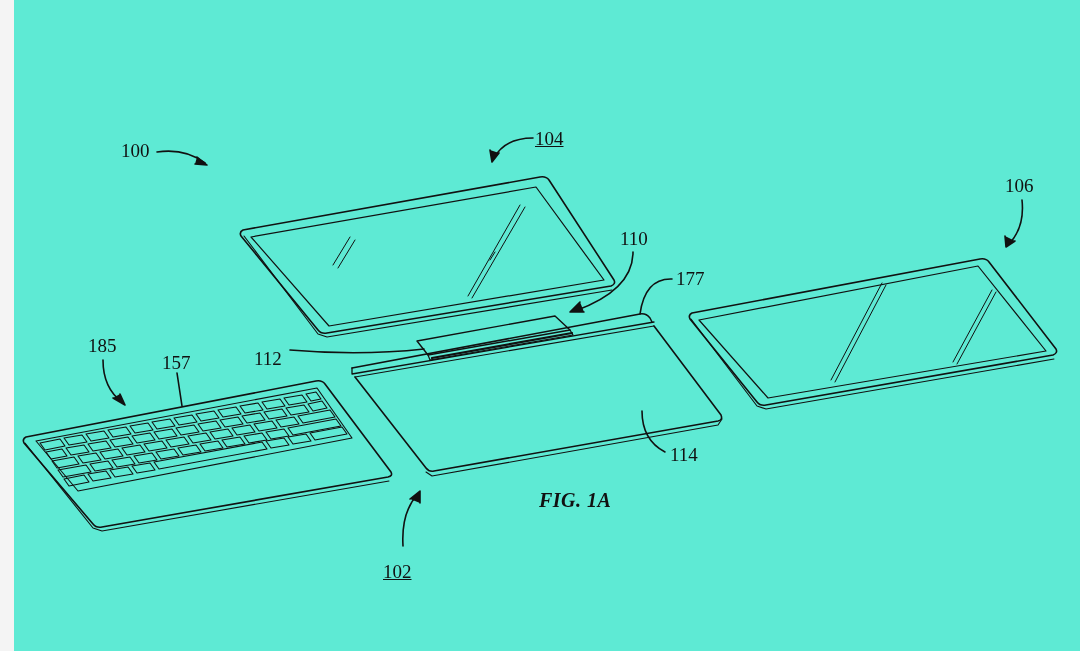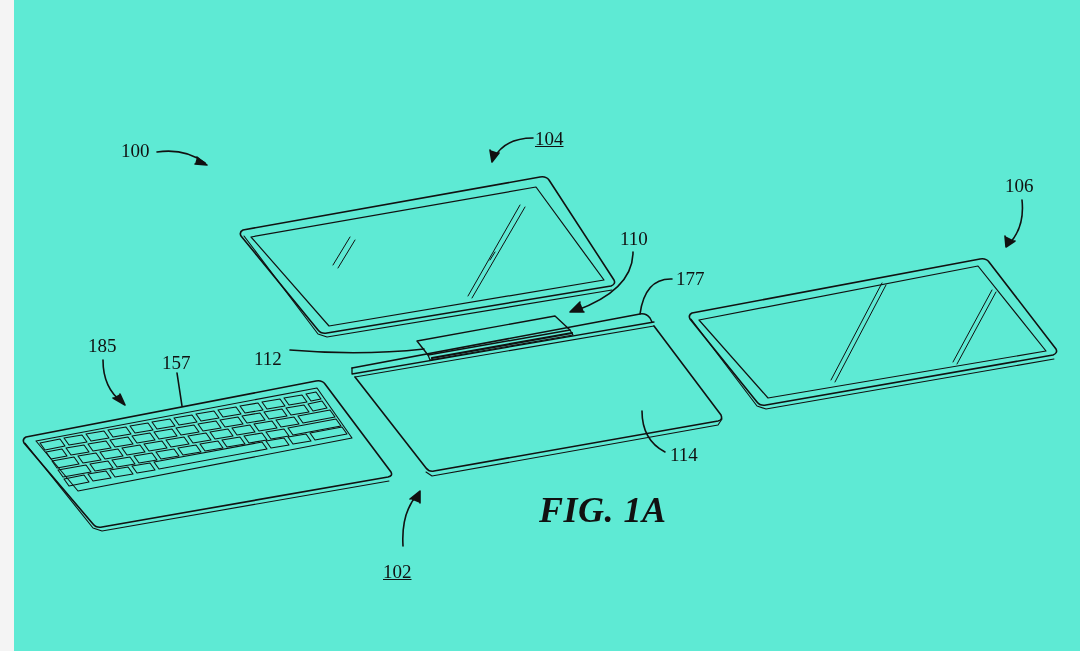--- a/index.html
+++ b/index.html
@@ -1,19 +1,19 @@
 <!DOCTYPE html>
 <html><head>
   <meta charset="utf-8">
   <style>
     html, body { margin: 0; padding: 0; background: #fdfdfd; }
     .canvas { position: relative; width: 1080px; height: 651px; overflow: hidden; background: #5eead4; }
     svg { position: absolute; left: 0; top: 0; }
     .ref { position: absolute; font-family: "Liberation Serif", serif; font-size: 19px; color: #111; line-height: 1; }
-    .fig { position: absolute; font-family: "Liberation Serif", serif; font-size: 36px; font-weight: bold; font-style: italic; color: #111; letter-spacing: 0.5px; text-align: right; }
+    .fig { position: absolute; font-family: "Liberation Serif", serif; font-size: 20px; font-weight: bold; font-style: italic; color: #111; letter-spacing: 0.5px; text-align: right; }
     .edge { position: absolute; left: 0; top: 0; width: 14px; height: 651px; background: #f4f4f4; }
   </style>
 </head>
 <body>
 
 <div class="canvas">
   <div class="edge"></div>
 
   <svg width="1080" height="651" viewBox="0 0 1080 651" fill="none" stroke="#111" stroke-linecap="round" stroke-linejoin="round">
 

